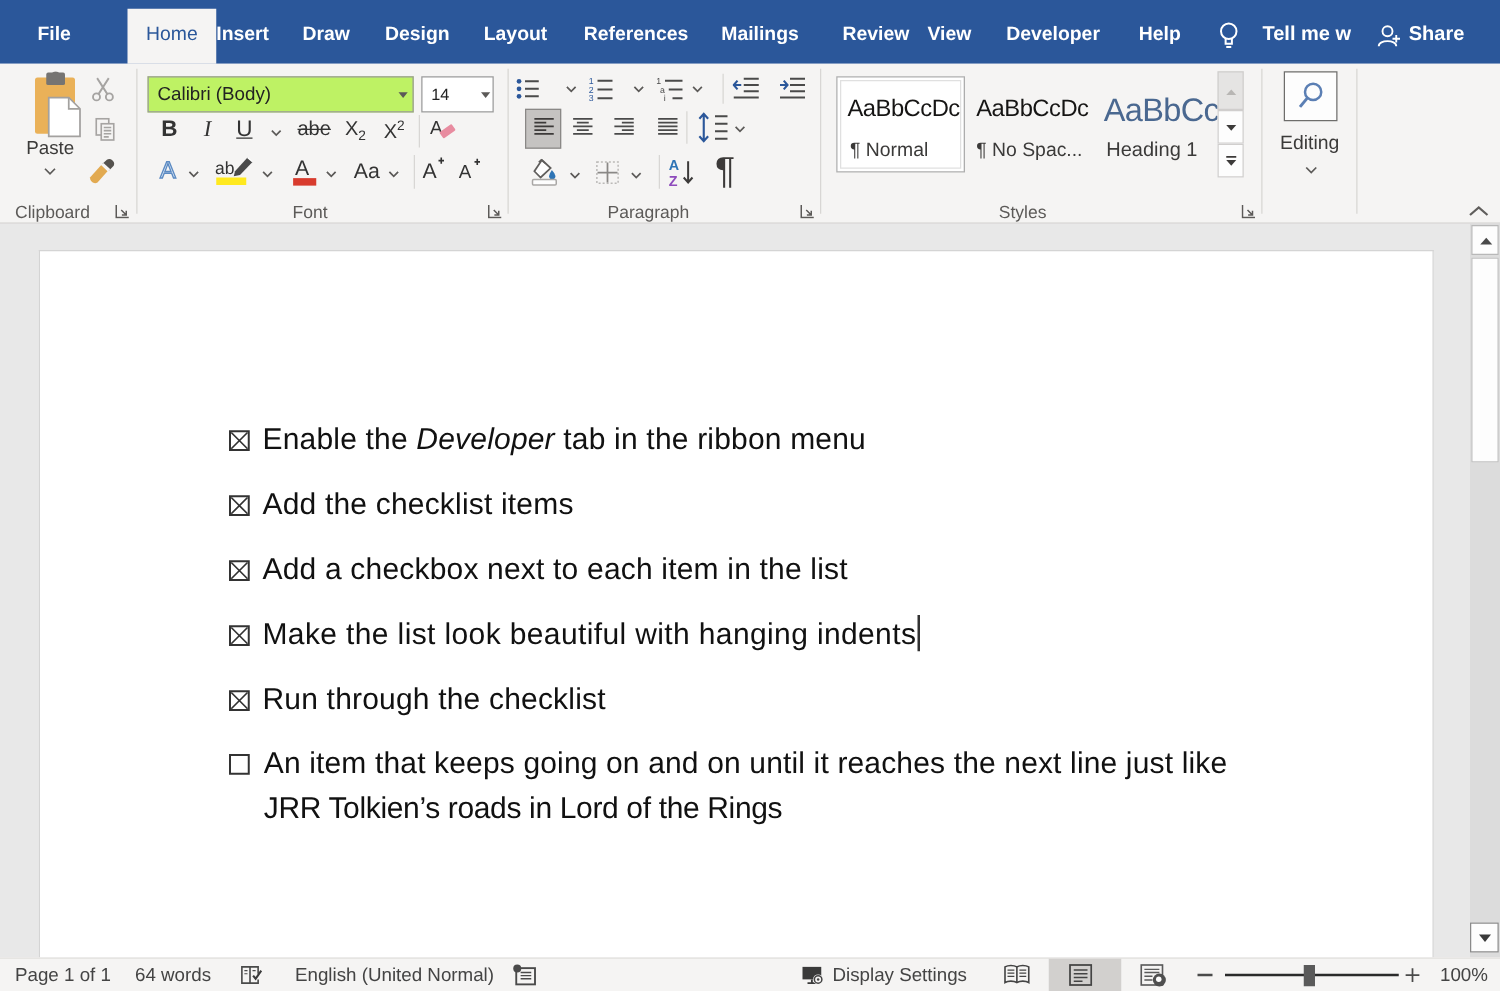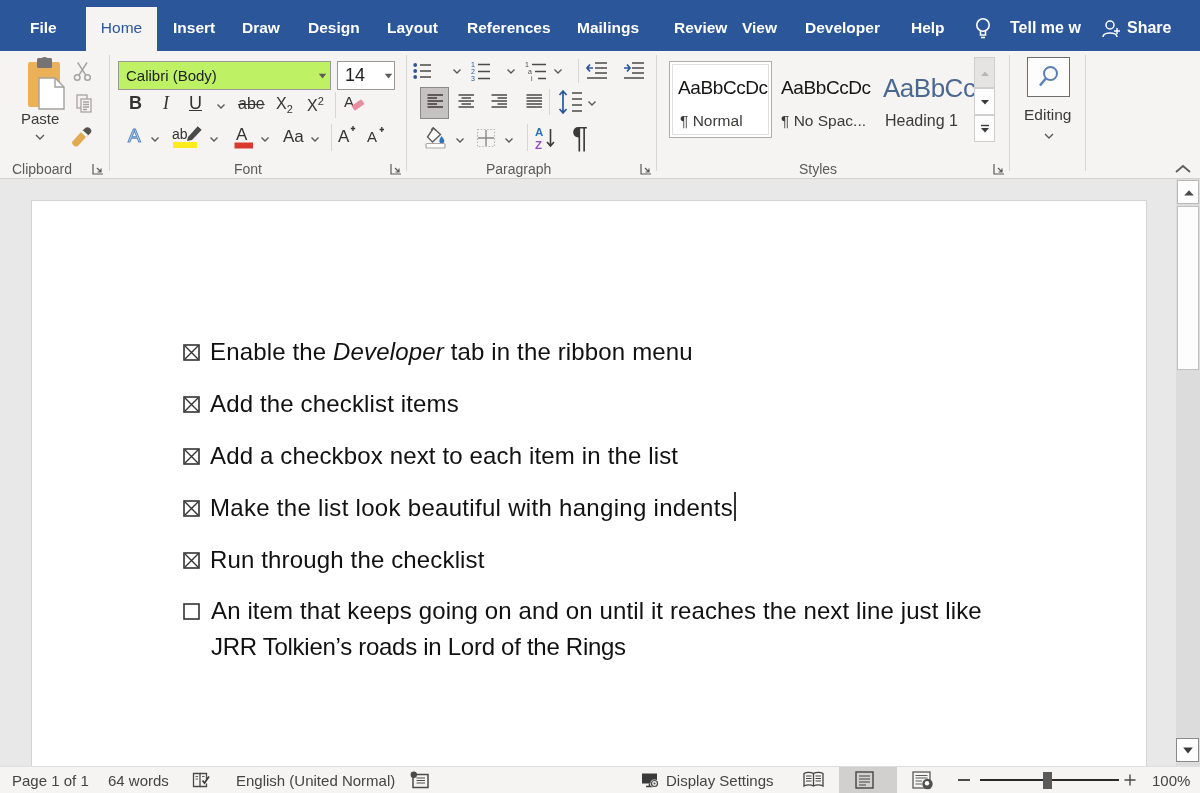--- a/index.html
+++ b/index.html
@@ -2,21 +2,21 @@
 <html><head>
 <meta charset="utf-8">
 <style>
 * { margin:0; padding:0; box-sizing:border-box; }
 html,body { width:1200px; height:793px; overflow:hidden; }
 body { font-family:"Liberation Sans", sans-serif; position:relative; background:#fff; }
 .abs { position:absolute; }
 
 #titlebar { position:absolute; left:0; top:0; width:1200px; height:51px; background:#2b579a; }
 .mtab { position:absolute; top:19px; height:24px; color:#fff; font-size:15.5px; white-space:nowrap;font-weight:bold; }
-#hometab { position:absolute; left:86px; top:7px; width:71px; height:44px; background:#f5f4f3; }
+#hometab { position:absolute; left:102px; top:7px; width:71px; height:44px; background:#f5f4f3; }
 #hometab span { position:absolute; left:0; right:0; top:12px; text-align:center; color:#2b579a; font-size:15.5px; }
 
 #ribbon { position:absolute; left:0; top:51px; width:1200px; height:128px; background:#f5f4f3; border-bottom:1px solid #d2d0ce; }
 .vsep { position:absolute; top:4px; height:116px; width:1px; background:#d8d6d4; }
 .grplabel { position:absolute; top:110px; font-size:14px; color:#5c5a58; white-space:nowrap; }
 .dlauncher { position:absolute; top:112px; width:12px; height:12px; }
 .chev { stroke:#5c5a58; stroke-width:1.4; fill:none; }
 
 #docarea { position:absolute; left:0; top:179px; width:1200px; height:587px; background:#e8e8e8; }
 #page { position:absolute; left:31px; top:21px; width:1116px; height:566px; background:#fff; border:1px solid #d4d4d4; border-bottom:none; }
@@ -122,21 +122,21 @@
       <path d="M11 6 L12.8 4.3 L18.3 9.3 L16.5 11 Z" fill="#f6f5f4"></path>
     </svg>
   </div>
   <div id="grp-font">
     <div class="abs" style="left:335px;top:41px;width:1px;height:26px;background:#d8d6d4"></div>
     <div class="abs" style="left:331px;top:73px;width:1px;height:27px;background:#d8d6d4"></div>
     <div class="abs" style="left:118px;top:10px;width:213px;height:29px;background:#bef264;border:1px solid #999;font-size:15px;color:#222;line-height:27px;padding-left:7px;">Calibri (Body)</div>
     <svg class="abs" style="left:318px;top:22px" width="9" height="6" viewBox="0 0 9 6">
         <path d="M0.8 0.8 L8.2 0.8 L4.5 5.4 Z" fill="#5c5a58"></path>
       </svg>
-    <div class="abs" style="left:337px;top:10px;width:58px;height:29px;background:#fff;border:1px solid #999;font-size:18px;color:#222;line-height:27px;padding-left:7px;">14</div>
+    <div class="abs" style="left:337px;top:10px;width:58px;height:29px;background:#fff;border:1px solid #999;font-size:13px;color:#222;line-height:27px;padding-left:7px;">14</div>
     <svg class="abs" style="left:384px;top:22px" width="9" height="6" viewBox="0 0 9 6">
         <path d="M0.8 0.8 L8.2 0.8 L4.5 5.4 Z" fill="#5c5a58"></path>
       </svg>
 
     <span class="abs" style="left:129px;top:42px;font-size:18px;font-weight:bold;color:#333">B</span>
     <span class="abs" style="left:163px;top:42px;font-size:18px;font-style:italic;font-family:'Liberation Serif',serif;color:#333">I</span>
     <span class="abs" style="left:189px;top:42px;font-size:18px;text-decoration:underline;color:#333">U</span>
     <svg class="abs" style="left:216px;top:52px" width="10" height="7" viewBox="0 0 10 7">
         <path class="chev" d="M1.5 1.5 L5 5 L8.5 1.5"></path>
       </svg>

